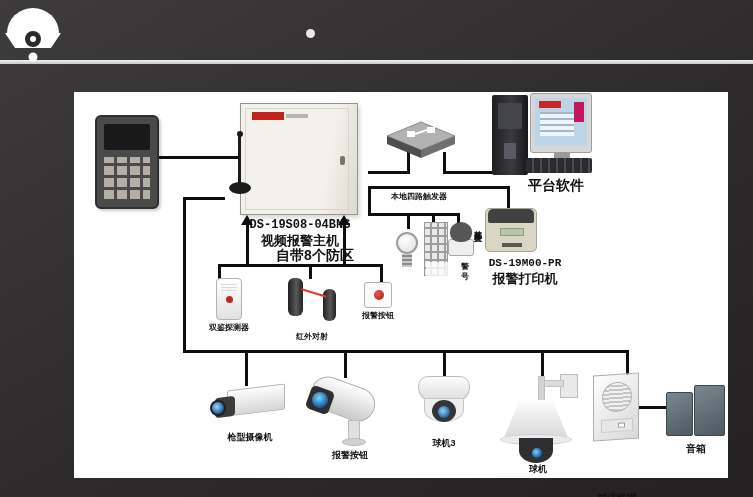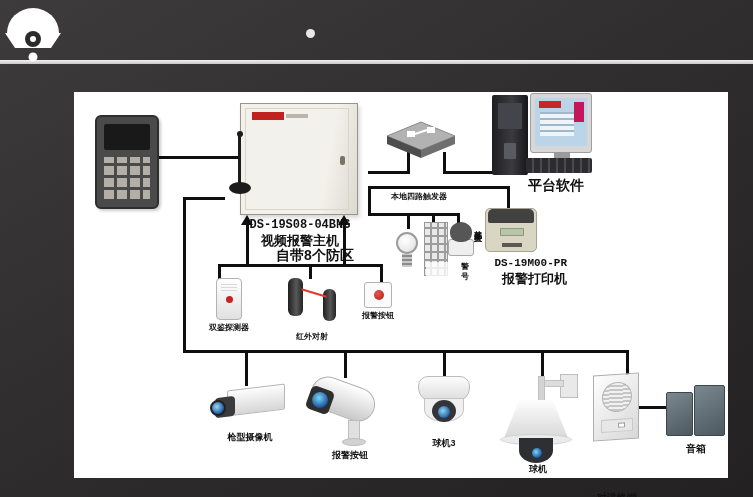--- a/index.html
+++ b/index.html
@@ -284,21 +284,21 @@
       <div class="tdome-base"></div>
       <div class="tdome-cap"></div>
     </div>
     <div class="vlabel">其他开关量</div>
 
     <div class="dev printer">
       <div class="prn-top"></div>
       <div class="prn-disp"></div>
       <div class="prn-slot"></div>
     </div>
-    <div class="lbl" style="left:403px; top:164px; width:90px; font-size:11px; text-align:right; padding-left:6px;">
+    <div class="lbl" style="left:403px; top:164px; width:90px; font-size:11px; text-align:center; padding-left:6px;">
       <span class="mono">DS-19M00-PR</span><br>
       <span style="font-size:13px;">报警打印机</span>
     </div>
 
     <div class="dev dualdet">
       <div class="dd-dot"></div>
     </div>
     <div class="lbl tiny" style="left:105px; top:231px; width:100px;">双鉴探测器</div>
 
     <div class="dev" style="left:212px; top:186px; width:58px; height:48px;">

